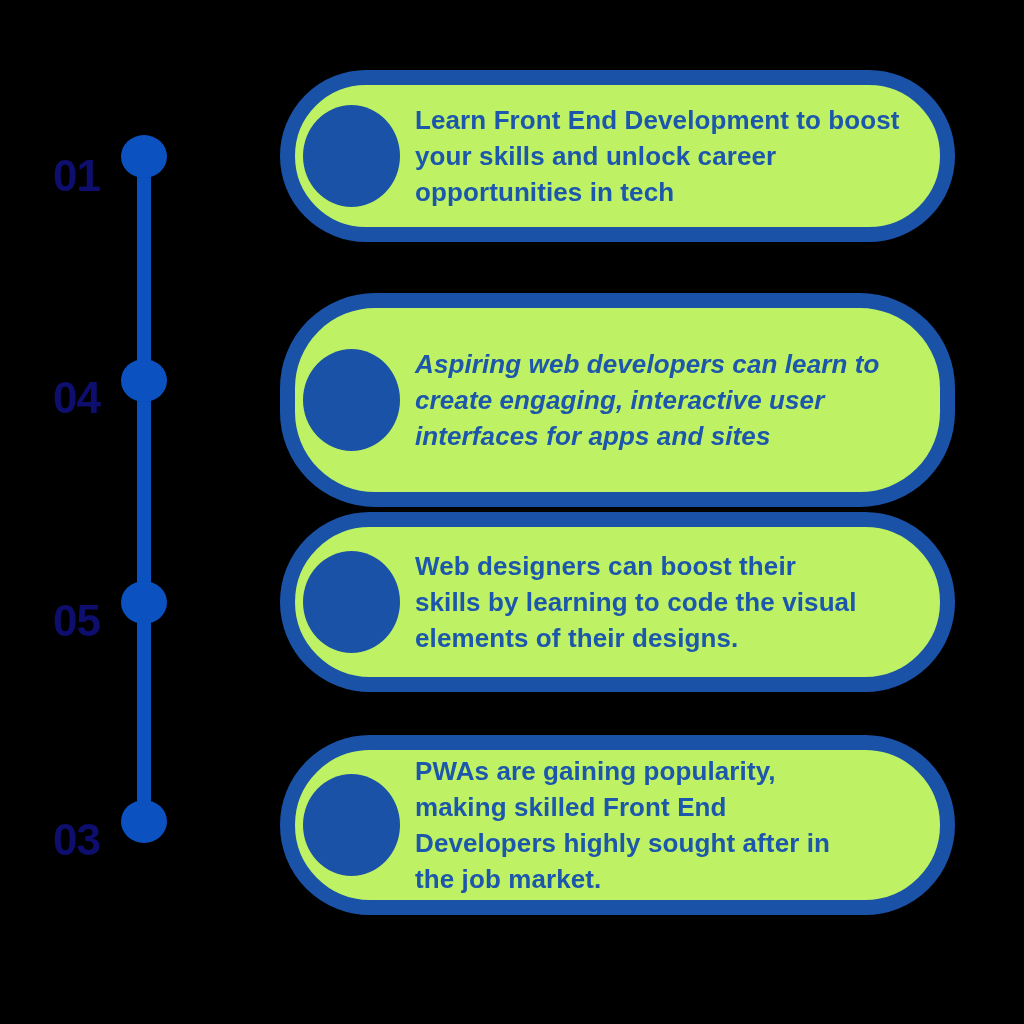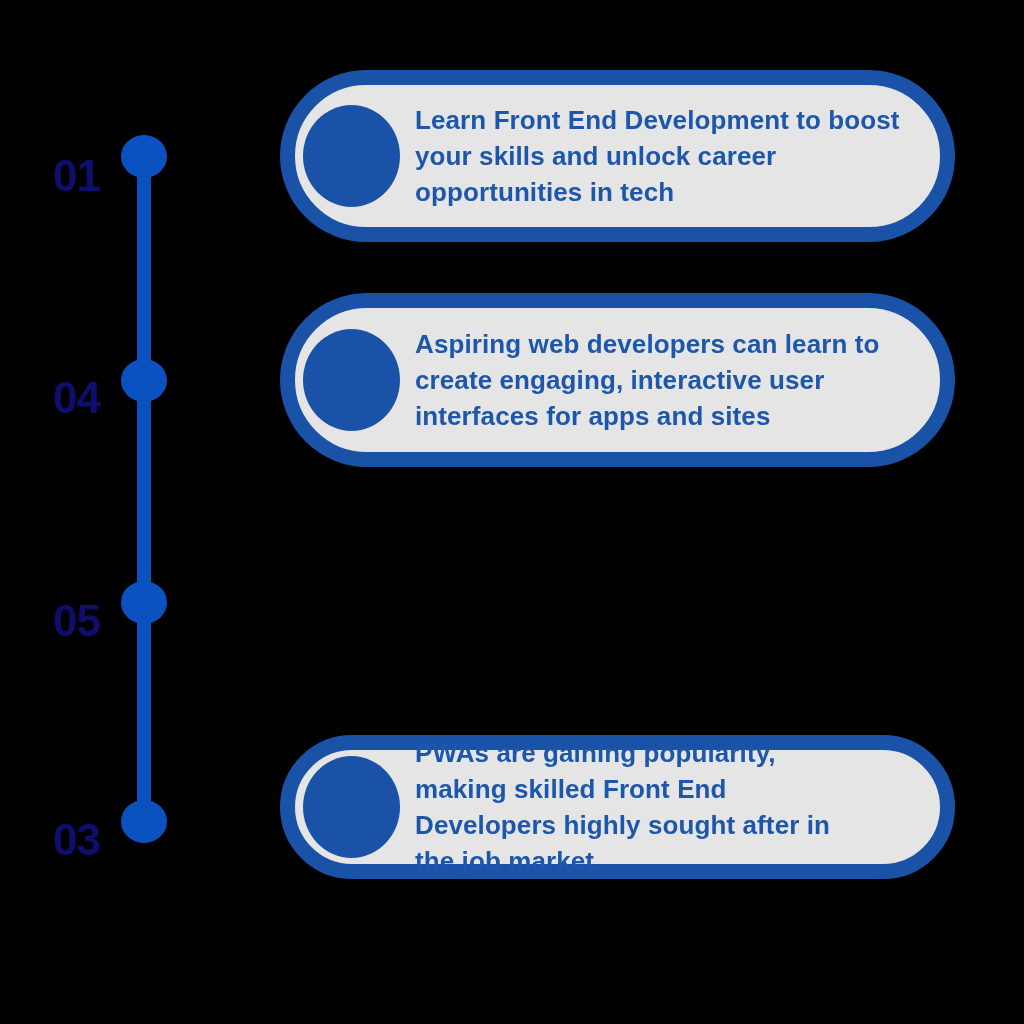--- a/index.html
+++ b/index.html
@@ -51,31 +51,31 @@
   .num-2 { top: 381px; }
   .num-3 { top: 604px; }
   .num-4 { top: 823px; }
 
   
   .card {
     position: absolute;
     left: 280px;
     width: 675px;
     box-sizing: border-box;
-    background: #e5e5e5;
+    background: #bef264;
     border: 15px solid #1a52a8;
     border-radius: 95px;
     display: flex;
     align-items: center;
     padding-left: 8px;
   }
   .card-1 { top: 70px;  height: 172px; }
-  .card-2 { top: 293px; height: 174px; }
+  .card-2 { top: 293px; height: 214px; font-style: italic; }
   .card-3 { top: 512px; height: 180px; }
-  .card-4 { top: 735px; height: 144px; }
+  .card-4 { top: 735px; height: 180px; }
 
   .dot {
     flex: 0 0 auto;
     width: 97px;
     height: 102px;
     border-radius: 50%;
     background: #1a52a8;
   }
   .card-text {
     margin-left: 15px;
@@ -112,20 +112,26 @@
 opportunities in tech</div>
   </div>
 
   <div class="card card-2">
     <div class="dot"></div>
     <div class="card-text">Aspiring web developers can learn to
 create engaging, interactive user
 interfaces for apps and sites</div>
   </div>
 
+  <div class="card card-3">
+    <div class="dot"></div>
+    <div class="card-text">Web designers can boost their
+skills by learning to code the visual
+elements of their designs.</div>
+  </div>
 
   <div class="card card-4">
     <div class="dot"></div>
     <div class="card-text">PWAs are gaining popularity,
 making skilled Front End
 Developers highly sought after in
 the job market.</div>
   </div>
 
 </div>

